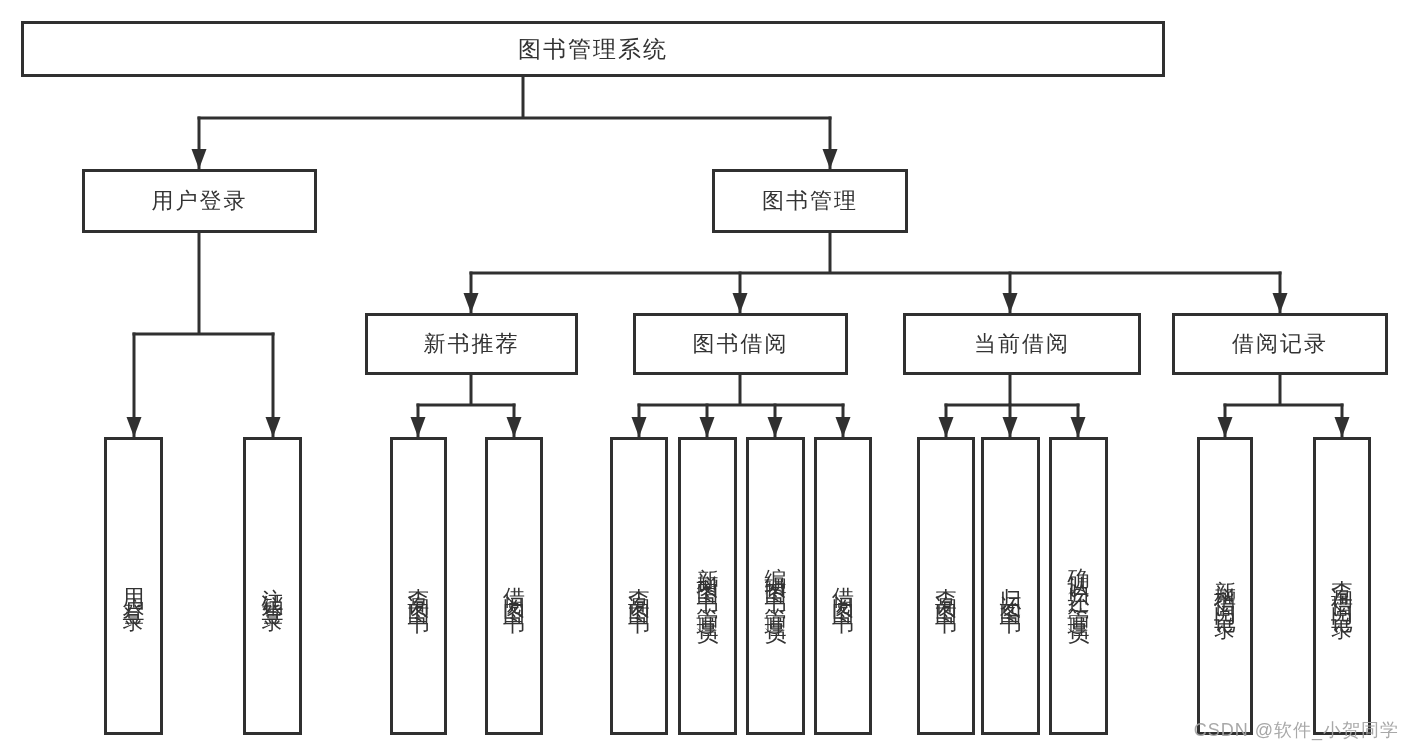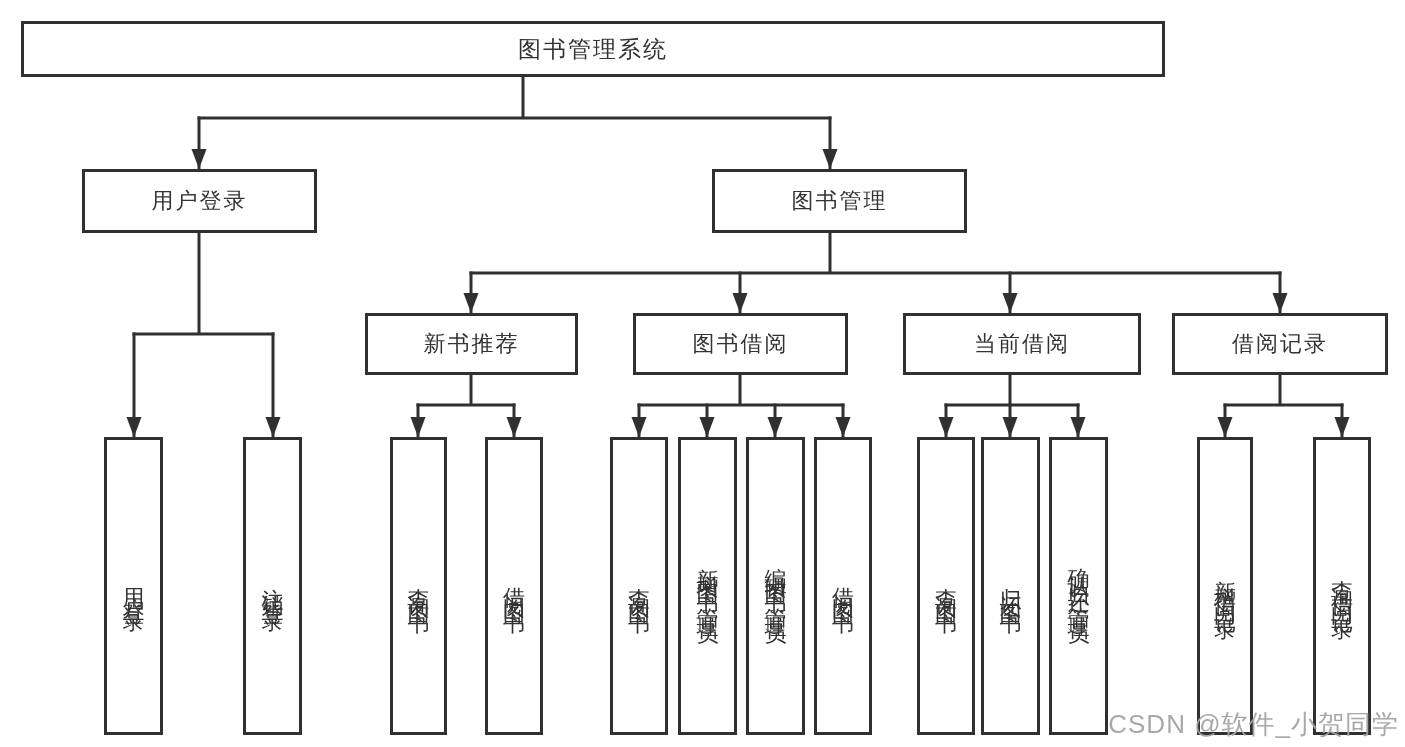--- a/index.html
+++ b/index.html
@@ -45,21 +45,21 @@
     writing-mode: vertical-rl;
     text-orientation: mixed;
     font-size: 22px;
     letter-spacing: 8px;
     line-height: 1;
   }
   .watermark {
     position: absolute;
     right: 6px;
     bottom: 5px;
-    font-size: 26px;
+    font-size: 18px;
     color: rgba(163, 163, 163, 0.95);
     letter-spacing: 1px;
     white-space: nowrap;
     z-index: 5;
     pointer-events: none;
   }
 </style>
 </head>
 <body>
 
@@ -111,21 +111,21 @@
       <line x1="1280" y1="375" x2="1280" y2="405"></line>
       <line x1="1223.5" y1="405" x2="1343.5" y2="405"></line>
       <line x1="1225" y1="403.5" x2="1225" y2="437" marker-end="url(#arrow)"></line>
       <line x1="1342" y1="403.5" x2="1342" y2="437" marker-end="url(#arrow)"></line>
     </g>
   </svg>
 
   <div class="box h-box root-box" style="left:21px; top:13px; width:1144px; height:56px;margin-top:8px;">图书管理系统</div>
 
   <div class="box h-box" style="left:82px; top:169px; width:235px; height:64px;">用户登录</div>
-  <div class="box h-box" style="left:712px; top:169px; width:255px; height:64px;">图书管理</div>
+  <div class="box h-box" style="left:712px; top:169px; width:196px; height:64px;">图书管理</div>
 
   <div class="box h-box" style="left:633px; top:313px; width:215px; height:62px;">图书借阅</div>
   <div class="box h-box" style="left:365px; top:313px; width:213px; height:62px;">新书推荐</div>
   <div class="box h-box" style="left:903px; top:313px; width:238px; height:62px;">当前借阅</div>
   <div class="box h-box" style="left:1172px; top:313px; width:216px; height:62px;">借阅记录</div>
 
   <div class="box v-box" style="left:104px; top:437px; width:59px; height:298px;">用户登录</div>
   <div class="box v-box" style="left:243px; top:437px; width:59px; height:298px;">注销登录</div>
 
   <div class="box v-box" style="left:390px; top:437px; width:57px; height:298px;">查询图书</div>

